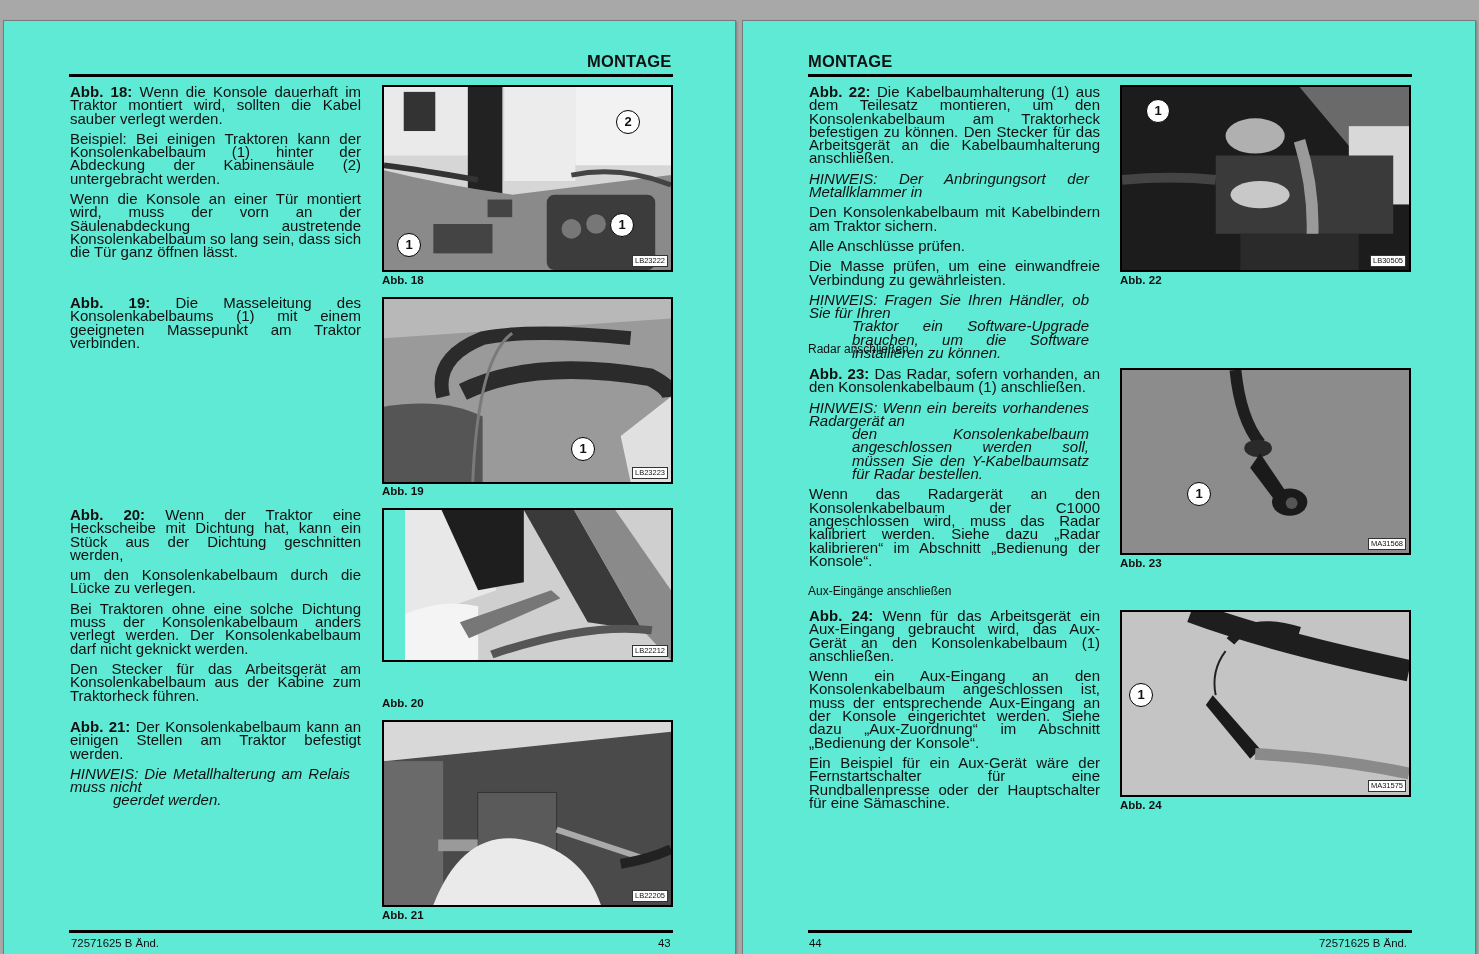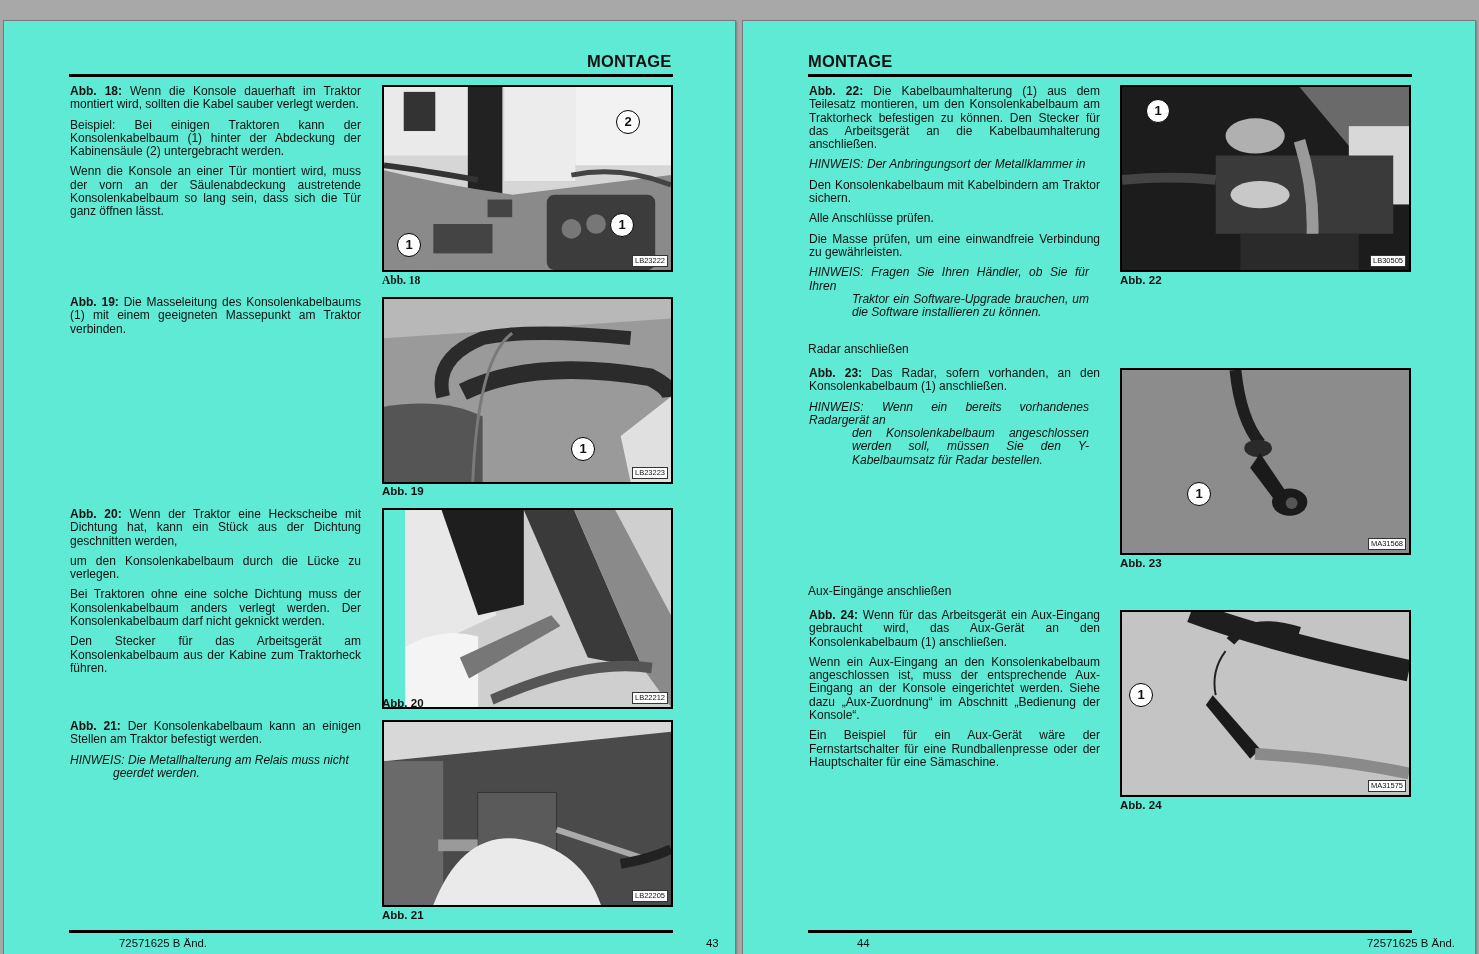--- a/index.html
+++ b/index.html
@@ -14,42 +14,42 @@
     position:absolute; top:20px; background:#5eead4;
     border:1px solid #7a7a7a;
     box-shadow:1px 1px 2px rgba(0,0,0,0.25);
   }
   #page-left { left:3px; width:731px; height:946px; }
   #page-right { left:742px; width:732px; height:946px; }
 
   .hdr { position:absolute; font-weight:bold; font-size:16.5px; letter-spacing:0.2px; }
   .rule { position:absolute; height:3px; background:#000; }
 
-  .textblock { position:absolute; font-size:12px; line-height:13.3px; text-align:justify; }
+  .textblock { position:absolute; font-size:15px; line-height:13.3px; text-align:justify; }
   .textblock p { margin:0 0 7px 0; }
   .textblock .abb { font-weight:bold; }
   .note { font-style:italic; margin:0 11px 7px 0; }
   .note .indent { display:block; padding-left:43px; }
 
   .subhead { position:absolute; font-weight:normal; font-size:12px;text-align:right; }
 
   .figure { position:absolute; border:2px solid #000; overflow:hidden; box-sizing:border-box; }
   .figure svg { display:block; width:100%; height:100%; }
   .figcode {
     position:absolute; right:3px; bottom:3px; background:#fff; border:1px solid #333;
     font-size:7.5px; padding:0 2px; line-height:10px; color:#111;
   }
   .callout {
     position:absolute; width:22px; height:22px; border-radius:50%; border:1.5px solid #000;
     background:#fff; font-weight:bold; font-size:13px; text-align:center; line-height:22px;
     box-sizing:content-box;
   }
   .caption { position:absolute; font-weight:bold; font-size:11.5px; }
 
-  .footer { position:absolute; font-size:11.4px;margin-left:48px; }
+  .footer { position:absolute; font-size:11.4px; }
 </style>
 </head>
 <body>
 
 <div id="page-left" class="page">
   <div class="hdr" style="left:583px; top:31px;">MONTAGE</div>
   <div class="rule" style="left:65px; top:53px; width:604px;"></div>
 
   <div class="textblock" style="left:66px; top:64px; width:291px;">
     <p><span class="abb">Abb. 18:</span> <span>Wenn die Konsole dauerhaft im Traktor montiert wird, sollten die Kabel sauber verlegt werden.</span></p>
@@ -72,21 +72,21 @@
       <circle cx="190" cy="145" r="10" fill="#777"></circle>
       <circle cx="215" cy="140" r="10" fill="#777"></circle>
       <rect x="105" y="115" width="25" height="18" fill="#444"></rect>
       <rect x="50" y="140" width="60" height="30" fill="#444"></rect>
     </svg>
     <div class="callout" style="left:232px; top:23px;">2</div>
     <div class="callout" style="left:226px; top:126px;">1</div>
     <div class="callout" style="left:13px; top:146px;">1</div>
     <div class="figcode">LB23222</div>
   </div>
-  <div class="caption" style="left:378px; top:253px;font-family:Liberation Serif, serif;">Abb. 18</div>
+  <div class="caption" style="left:378px; top:253px;">Abb. 18</div>
 
   <div class="textblock" style="left:66px; top:275px; width:291px;">
     <p><span class="abb">Abb. 19:</span> <span>Die Masseleitung des Konsolenkabelbaums (1) mit einem geeigneten Massepunkt am Traktor verbinden.</span></p>
   </div>
 
   <div class="figure" style="left:378px; top:276px; width:291px; height:187px;">
     <svg viewBox="0 0 291 187" preserveAspectRatio="none">
       <rect width="291" height="187" fill="#9a9a9a"></rect>
       <path d="M0 0 L291 0 L291 20 Q150 30 0 40 Z" fill="#b8b8b8"></path>
       <path d="M0 110 Q60 100 100 120 L100 187 L0 187 Z" fill="#555"></path>
@@ -100,21 +100,21 @@
   </div>
   <div class="caption" style="left:378px; top:464px;">Abb. 19</div>
 
   <div class="textblock" style="left:66px; top:487px; width:291px;">
     <p><span class="abb">Abb. 20:</span> <span>Wenn der Traktor eine Heckscheibe mit Dichtung hat, kann ein Stück aus der Dichtung geschnitten werden,</span></p>
     <p>um den Konsolenkabelbaum durch die Lücke zu verlegen.</p>
     <p>Bei Traktoren ohne eine solche Dichtung muss der Konsolenkabelbaum anders verlegt werden. Der Konsolenkabelbaum darf nicht geknickt werden.</p>
     <p>Den Stecker für das Arbeitsgerät am Konsolenkabelbaum aus der Kabine zum Traktorheck führen.</p>
   </div>
 
-  <div class="figure" style="left:378px; top:487px; width:291px; height:201px;padding-left:21px;">
+  <div class="figure" style="left:378px; top:487px; width:291px; height:154px;padding-left:21px;">
     <svg viewBox="0 0 291 187" preserveAspectRatio="none">
       <rect width="291" height="187" fill="#cfcfcf"></rect>
       <path d="M0 0 L70 0 L100 100 L0 140 Z" fill="#e8e8e8"></path>
       <path d="M40 0 L130 0 L130 90 L80 100 Z" fill="#1e1e1e"></path>
       <path d="M130 0 L185 0 L260 150 L200 140 Z" fill="#3a3a3a"></path>
       <path d="M185 0 L230 0 L291 100 L291 187 L260 150 Z" fill="#8a8a8a"></path>
       <path d="M0 130 Q40 110 80 120 L80 187 L0 187 Z" fill="#f4f4f4"></path>
       <path d="M60 140 L160 100 L170 110 L70 160 Z" fill="#777"></path>
       <path d="M95 180 Q200 140 270 150" stroke="#555" stroke-width="10" fill="none"></path>
     </svg>
@@ -185,20 +185,21 @@
   </div>
   <div class="caption" style="left:377px; top:253px;">Abb. 22</div>
 
   <div class="subhead" style="left:65px; top:321px;">Radar anschließen</div>
   <div class="textblock" style="left:66px; top:346px; width:291px;">
     <p><span class="abb">Abb. 23:</span> <span>Das Radar, sofern vorhanden, an den Konsolenkabelbaum (1) anschließen.</span></p>
     <div class="note">
       <span>HINWEIS:</span> <span>Wenn ein bereits vorhandenes Radargerät an</span>
       <span class="indent">den Konsolenkabelbaum angeschlossen werden soll, müssen Sie den Y-Kabelbaumsatz für Radar bestellen.</span>
     </div>
+    <p>Wenn das Radargerät an den Konsolenkabelbaum der C1000 angeschlossen wird, muss das Radar kalibriert werden. Siehe dazu „Radar kalibrieren“ im Abschnitt „Bedienung der Konsole“.</p>
   </div>
 
   <div class="figure" style="left:377px; top:347px; width:291px; height:187px;">
     <svg viewBox="0 0 291 187" preserveAspectRatio="none">
       <rect width="291" height="187" fill="#8c8c8c"></rect>
       <path d="M115 0 Q120 50 140 75" stroke="#1e1e1e" stroke-width="12" fill="none"></path>
       <ellipse cx="138" cy="80" rx="14" ry="9" fill="#2a2a2a"></ellipse>
       <path d="M140 85 L170 130 L160 140 L130 100 Z" fill="#1a1a1a"></path>
       <ellipse cx="170" cy="135" rx="18" ry="14" fill="#1a1a1a"></ellipse>
       <circle cx="172" cy="136" r="6" fill="#555"></circle>

